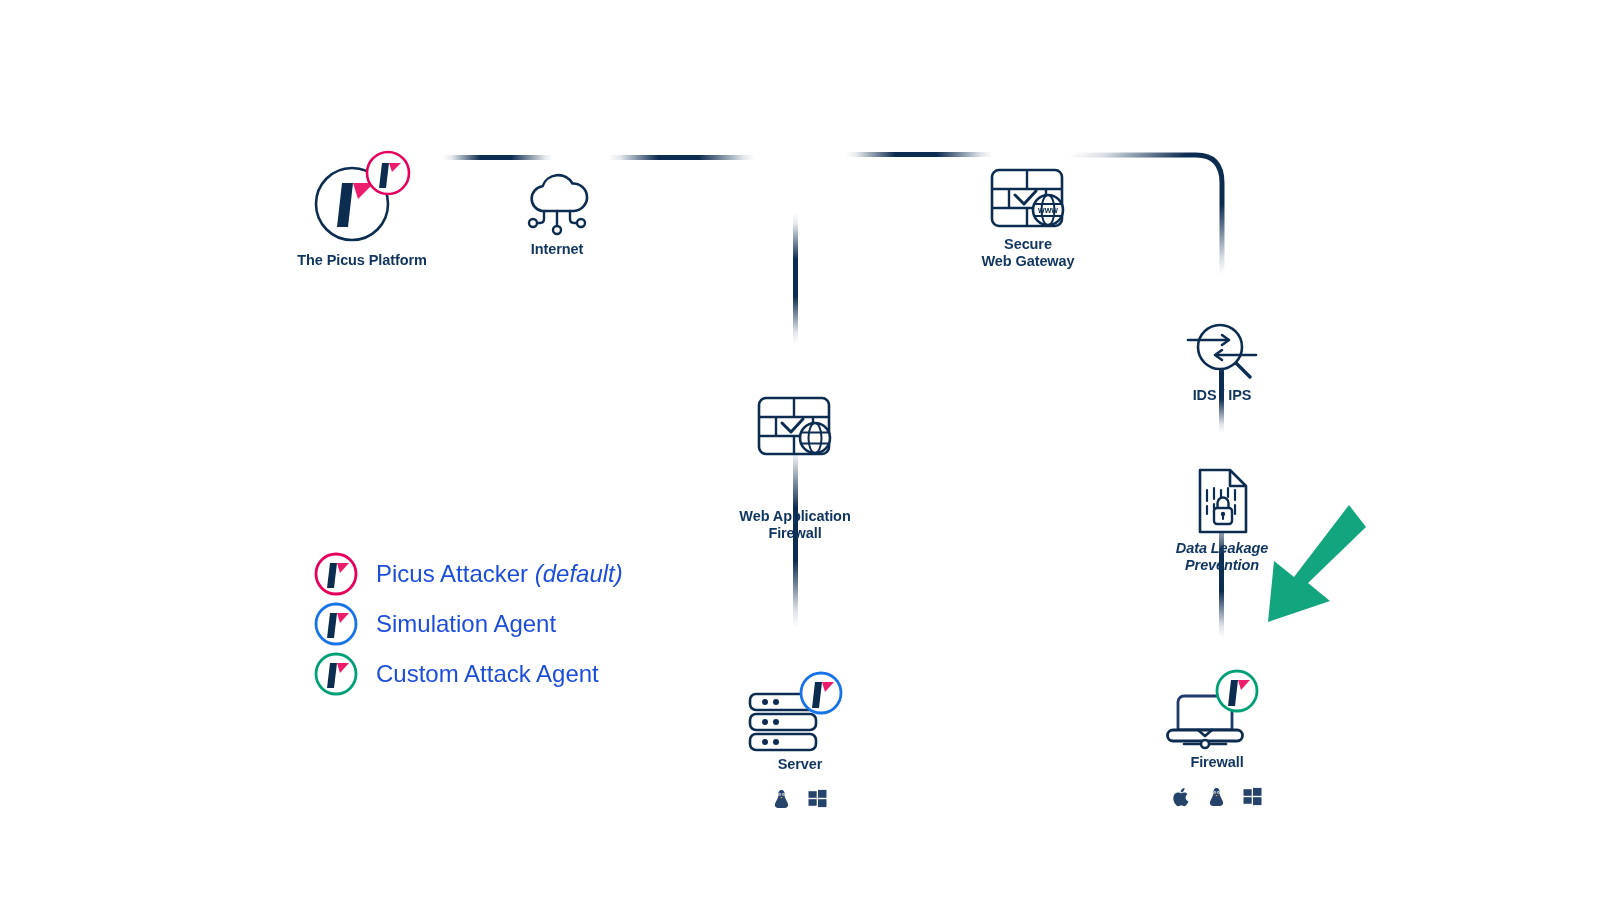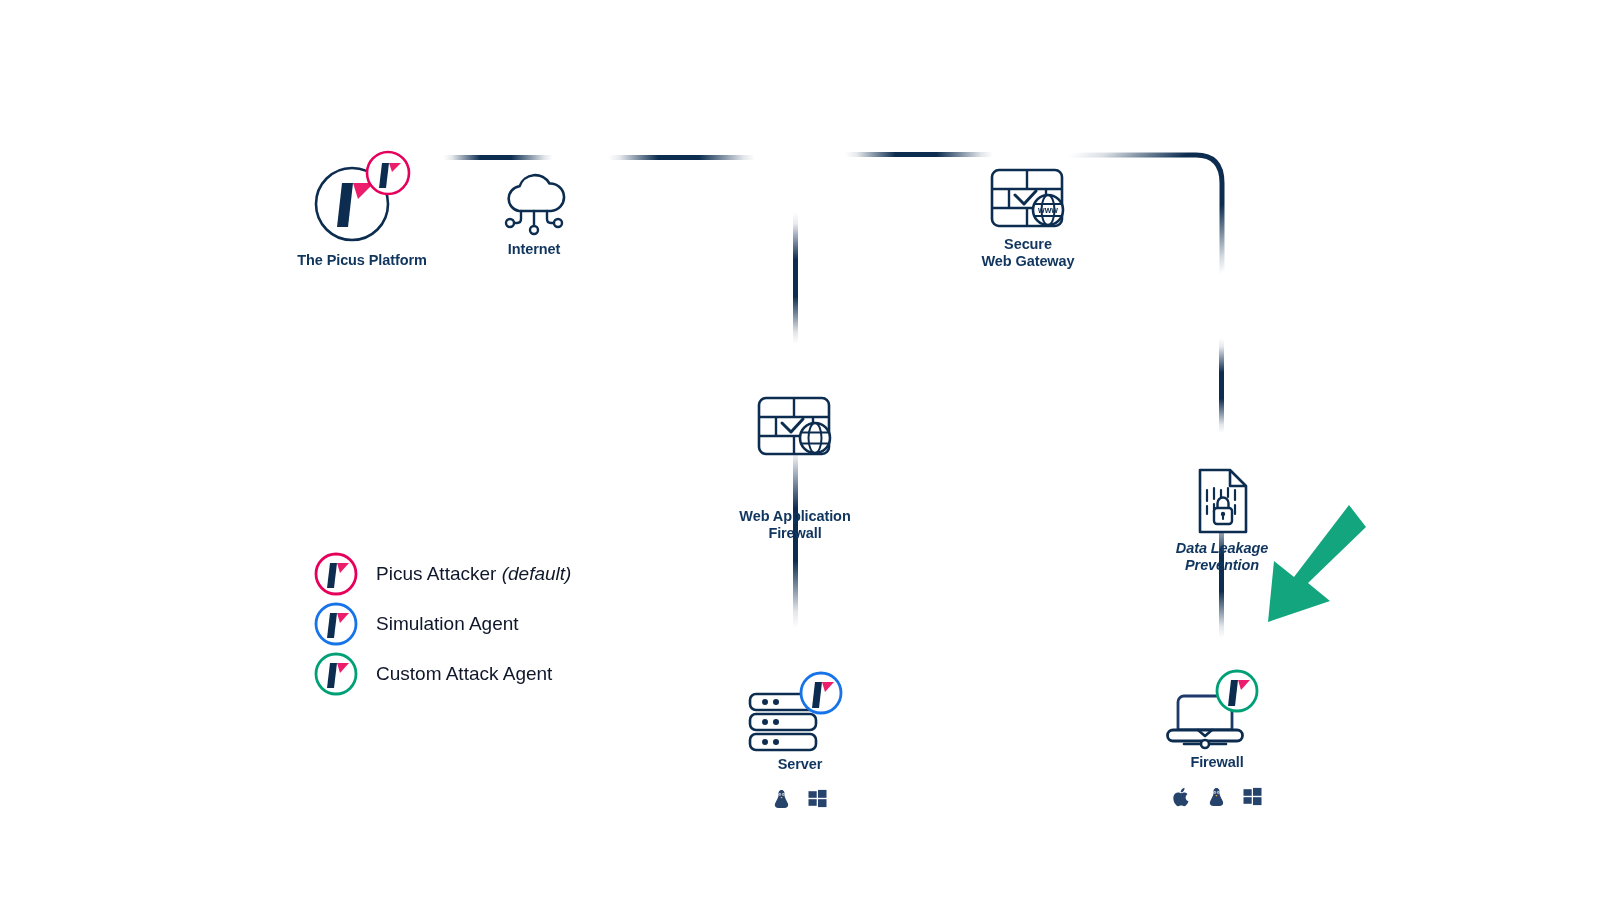--- a/index.html
+++ b/index.html
@@ -88,22 +88,22 @@
     left: 314px;
     top: 549px;
   }
   .legend-row {
     display: flex;
     align-items: center;
     height: 50px;
   }
   .legend-label {
     margin-left: 18px;
-    color: #0f172a;
-    font-size: 19px;
+    color: #1d4ed8;
+    font-size: 24px;
     white-space: nowrap;
   }
   .legend-label .em {
     font-style: italic;
   }
   svg { display: block; overflow: visible; }
 </style>
 </head>
 <body>
 
@@ -151,21 +151,21 @@
         <path d="M41 32 L62 32 L46 48 Z" fill="#ec1e6b"></path>
 
         <circle cx="76" cy="22" r="21" fill="#ffffff" stroke="#e6005c" stroke-width="2.6"></circle>
         <path d="M70 12 L77 12 L74 37 L67 37 Z" fill="#0d2d50"></path>
         <path d="M77 12 L89 12 L80 21 Z" fill="#ec1e6b"></path>
       </svg>
     </div>
     <div class="caption">The Picus Platform</div>
   </div>
 
-  <div class="node" style="left:534px; top:125px;">
+  <div class="node" style="left:557px; top:125px;">
     <div class="glyph">
       <svg width="70" height="66" viewBox="0 0 70 66">
         <path d="M20 42 A12.5 12.5 0 0 1 20.5 17.3 A16.5 16.5 0 0 1 50.5 14.5
                  A13 13 0 0 1 52 42 Z" fill="#ffffff" stroke="#0d2d50" stroke-width="2.6" stroke-linejoin="round"></path>
         <path d="M35 42 L35 58" fill="none" stroke="#0d2d50" stroke-width="2.4" stroke-linecap="round"></path>
         <path d="M22 42 L22 50 Q22 54 18 54 L14 54" fill="none" stroke="#0d2d50" stroke-width="2.4" stroke-linecap="round"></path>
         <path d="M48 42 L48 50 Q48 54 52 54 L56 54" fill="none" stroke="#0d2d50" stroke-width="2.4" stroke-linecap="round"></path>
         <circle cx="35" cy="61" r="4" fill="#ffffff" stroke="#0d2d50" stroke-width="2.4"></circle>
         <circle cx="11" cy="54" r="4" fill="#ffffff" stroke="#0d2d50" stroke-width="2.4"></circle>
         <circle cx="59" cy="54" r="4" fill="#ffffff" stroke="#0d2d50" stroke-width="2.4"></circle>
@@ -202,20 +202,35 @@
         <path d="M25 27 L34 36 L46 23" fill="none" stroke="#0d2d50" stroke-width="3" stroke-linecap="round" stroke-linejoin="round"></path>
         <circle cx="58" cy="42" r="15" fill="#ffffff" stroke="#0d2d50" stroke-width="2.6"></circle>
         <ellipse cx="58" cy="42" rx="6.5" ry="15" fill="none" stroke="#0d2d50" stroke-width="2"></ellipse>
         <path d="M44.5 36.5 L71.5 36.5 M44.5 47.5 L71.5 47.5" stroke="#0d2d50" stroke-width="2"></path>
       </svg>
     </div>
     <div class="caption">Web Application
 Firewall</div>
   </div>
 
+  <div class="node" style="left:1222px; top:277px;">
+    <div class="glyph">
+      <svg width="76" height="60" viewBox="0 0 76 60">
+        <circle cx="36" cy="26" r="22" fill="#ffffff" stroke="#0d2d50" stroke-width="2.6"></circle>
+        <path d="M52 42 L66 56" stroke="#0d2d50" stroke-width="3.4" stroke-linecap="round"></path>
+
+        <path d="M4 19 L44 19" stroke="#0d2d50" stroke-width="2.6" stroke-linecap="round"></path>
+        <path d="M38 14 L45 19 L38 24" fill="none" stroke="#0d2d50" stroke-width="2.6" stroke-linecap="round" stroke-linejoin="round"></path>
+
+        <path d="M72 34 L32 34" stroke="#0d2d50" stroke-width="2.6" stroke-linecap="round"></path>
+        <path d="M38 29 L31 34 L38 39" fill="none" stroke="#0d2d50" stroke-width="2.6" stroke-linecap="round" stroke-linejoin="round"></path>
+      </svg>
+    </div>
+    <div class="caption">IDS / IPS</div>
+  </div>
 
   <div class="node" style="left:1222px; top:424px;font-style:italic;">
     <div class="glyph">
       <svg width="56" height="66" viewBox="0 0 56 66">
         <path d="M6 2 L36 2 L52 18 L52 64 L6 64 Z" fill="#ffffff" stroke="#0d2d50" stroke-width="2.6" stroke-linejoin="round"></path>
         <path d="M36 2 L36 18 L52 18" fill="none" stroke="#0d2d50" stroke-width="2.6" stroke-linejoin="round"></path>
 
         <g stroke="#0d2d50" stroke-width="2.2" stroke-linecap="round">
           <path d="M13 22 L13 33 M13 38 L13 46"></path>
           <path d="M20 20 L20 31 M20 36 L20 44"></path>

